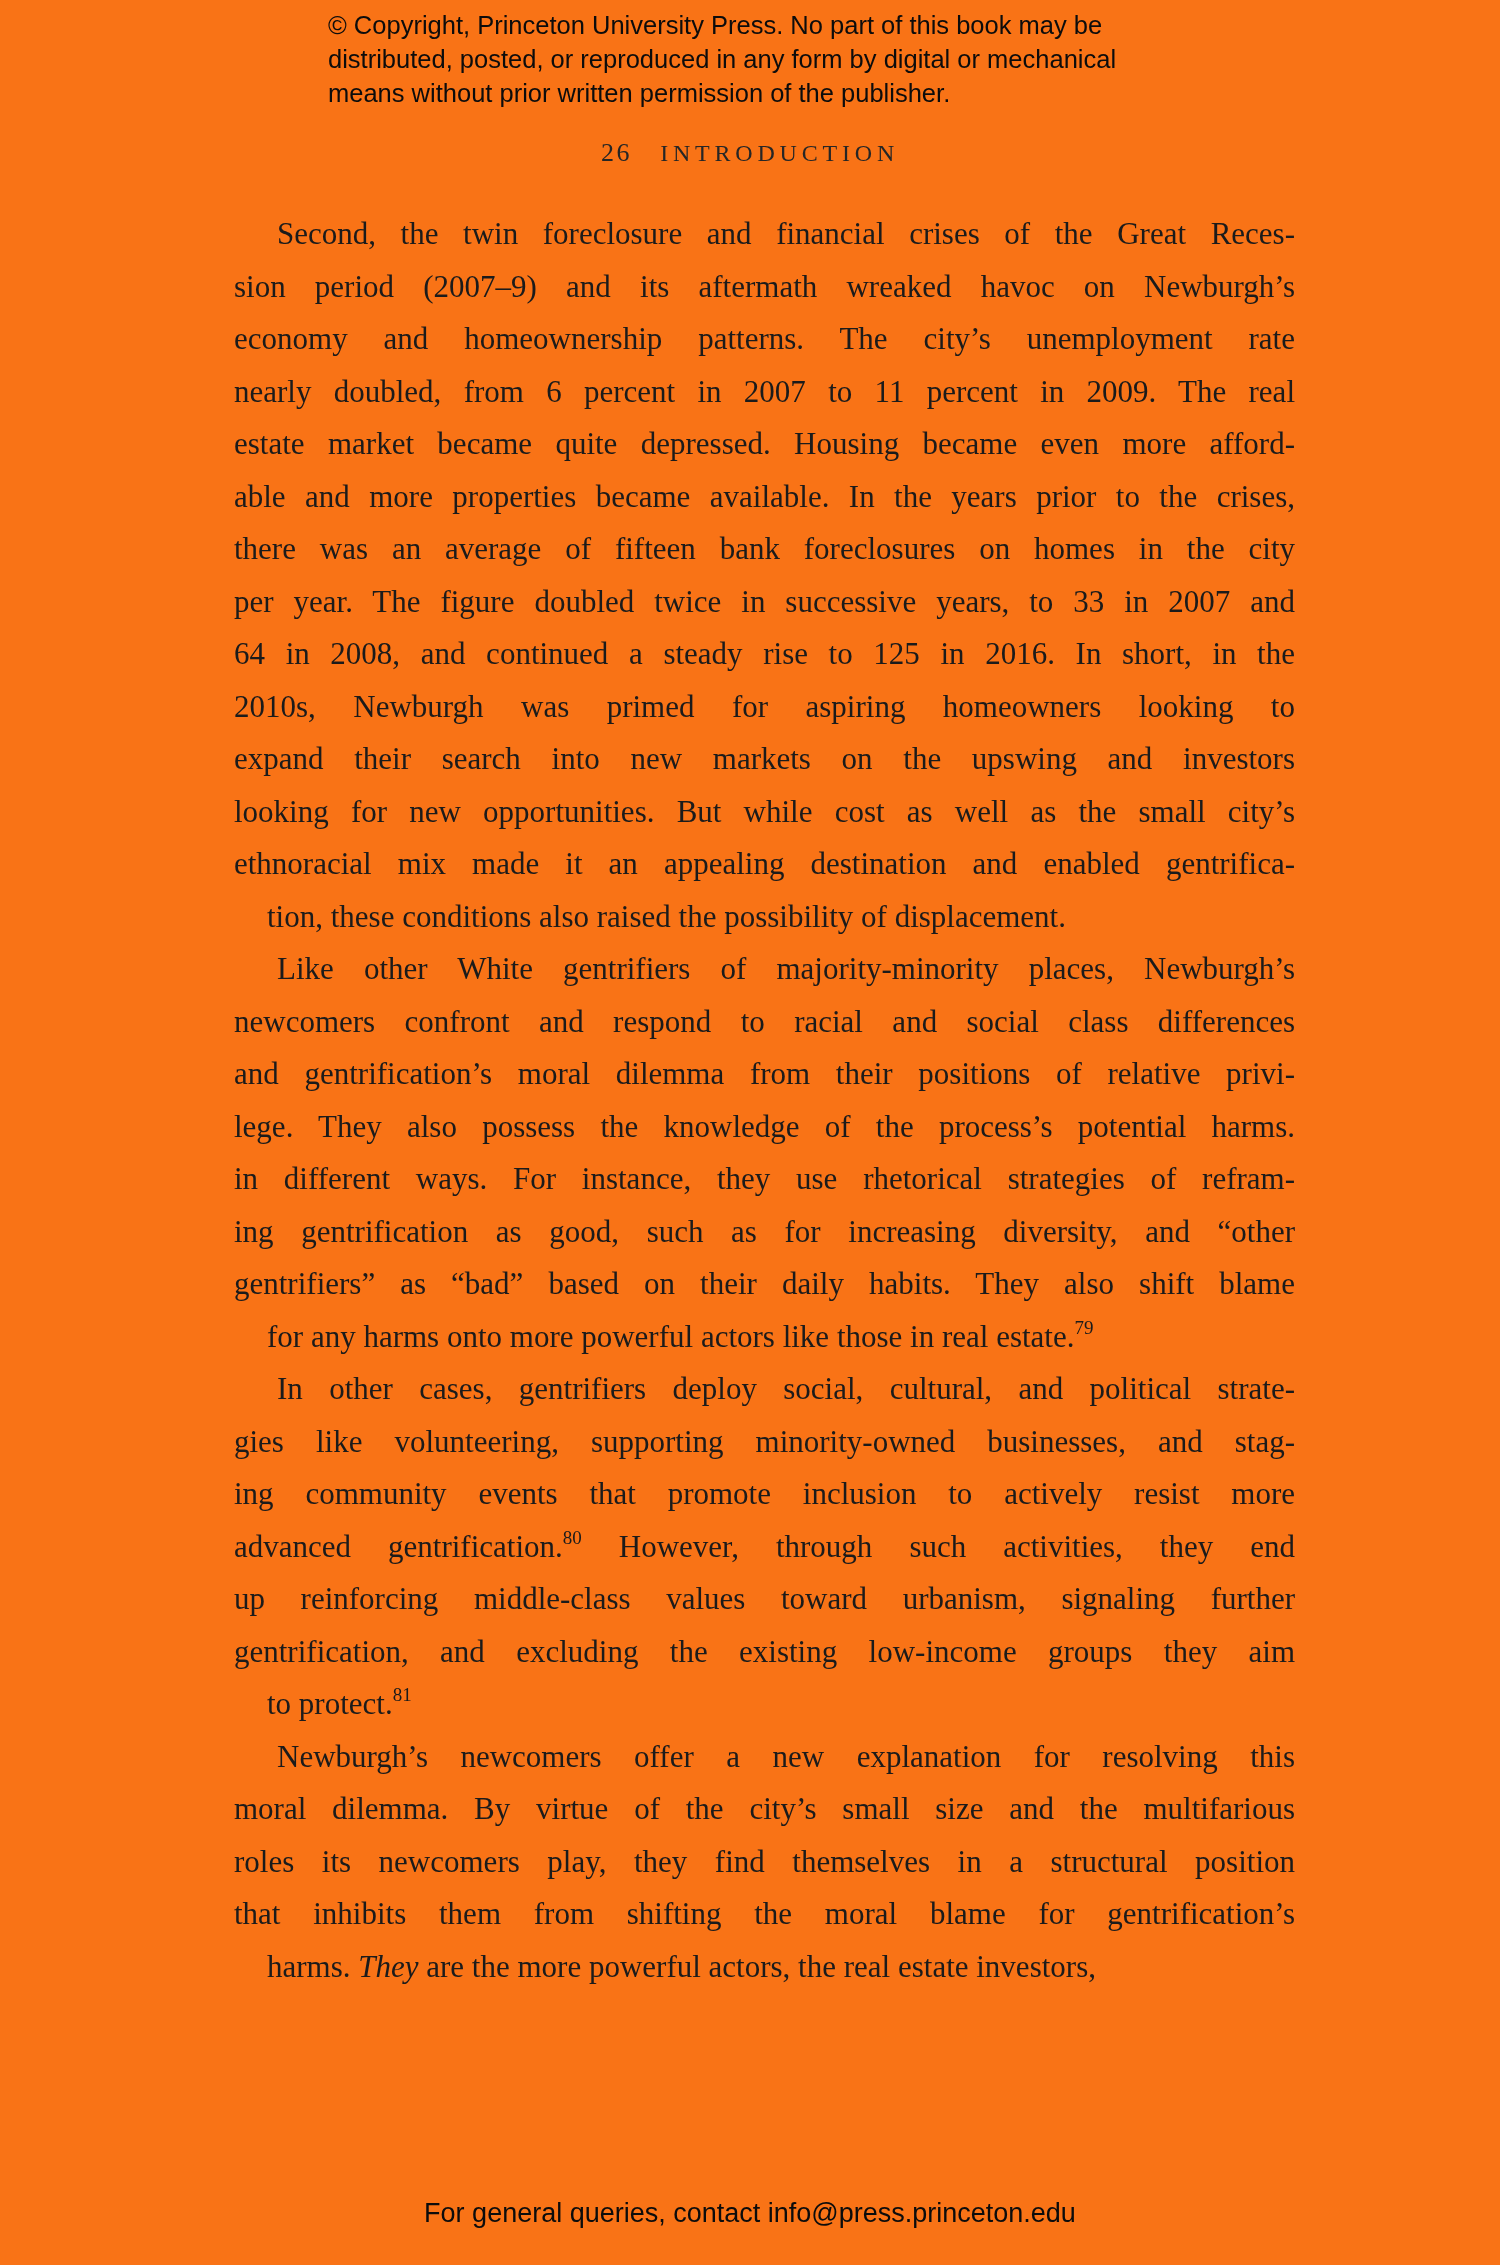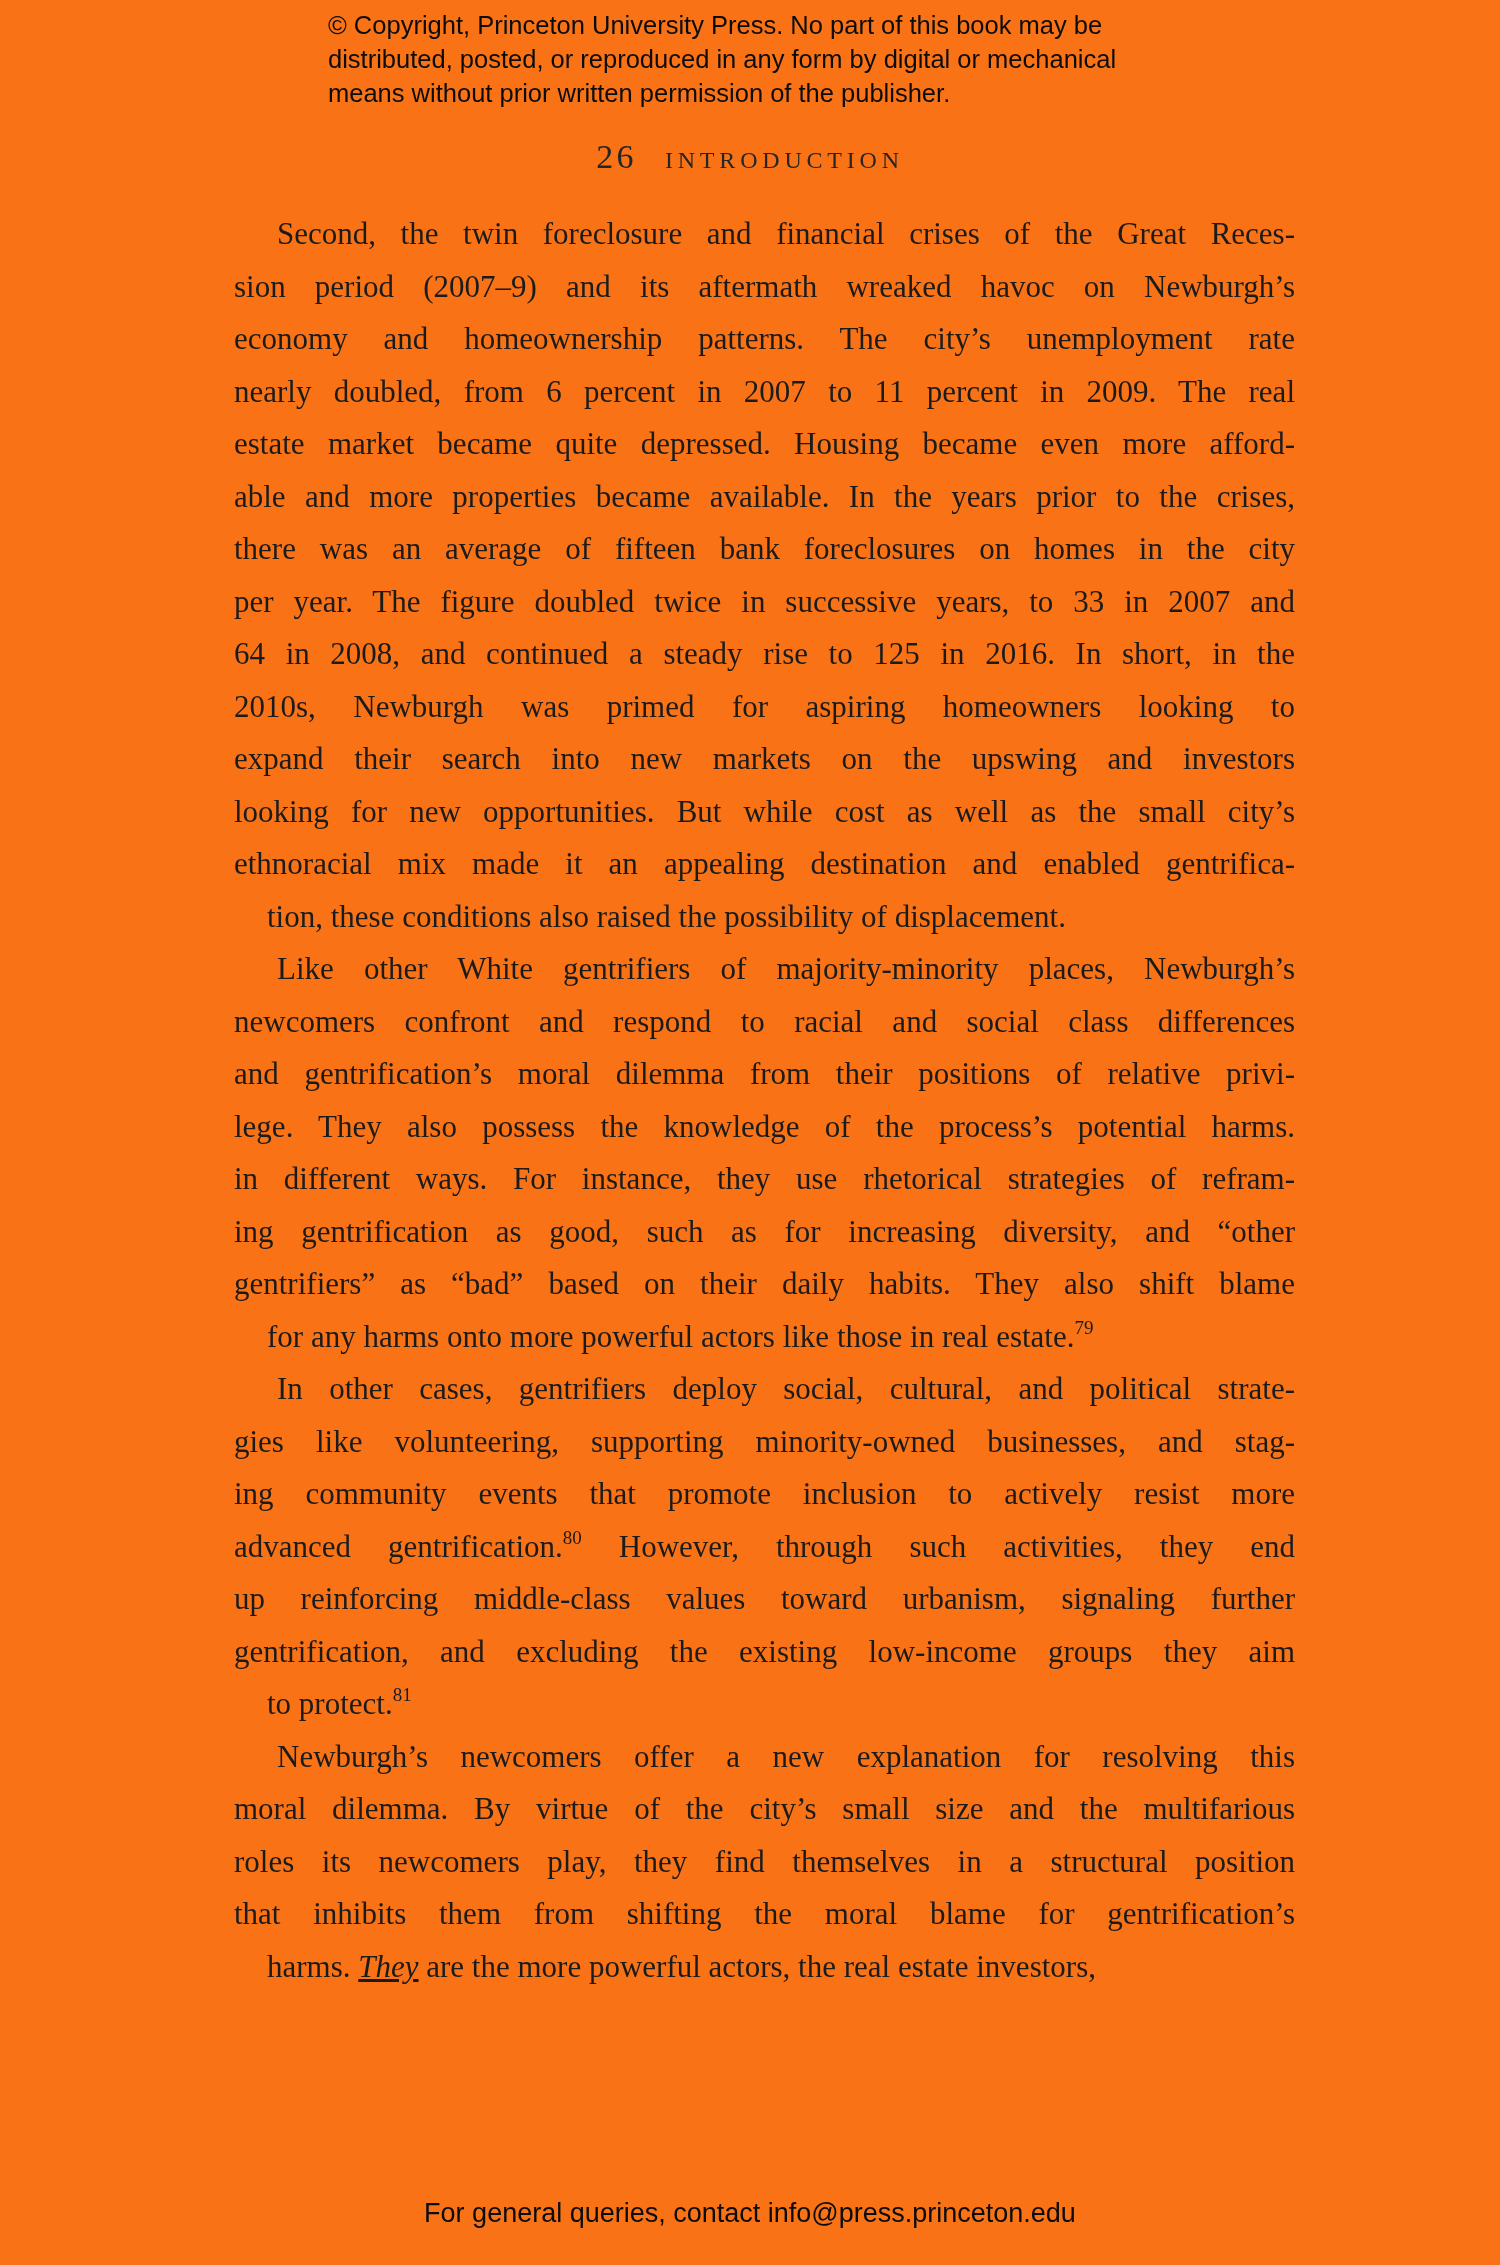--- a/index.html
+++ b/index.html
@@ -29,21 +29,21 @@
     position: absolute;
     left: 0;
     right: 0;
     top: 138px;
     text-align: center;
     font-family: "Liberation Serif", serif;
     color: #262626;
     white-space: nowrap;
   }
   .running-head .pagenum {
-    font-size: 34px;
+    font-size: 26px;
     letter-spacing: 0.10em;
   }
   .running-head .section {
     font-size: 24px;
     letter-spacing: 0.20em;
     margin-left: 28px;
   }
   
   .body-text {
     position: absolute;
@@ -69,21 +69,20 @@
     margin-left: 33px;
   }
   .body-text sup {
     font-size: 19px;
     line-height: 0;
     vertical-align: 13px;
     letter-spacing: 0;
   }
   .body-text i {
     font-style: italic;
-    text-decoration: underline;
   }
   
   .page-footer {
     position: absolute;
     left: 0;
     right: 0;
     top: 2198px;
     text-align: center;
     font-family: "Liberation Sans", sans-serif;
     font-size: 27px;

